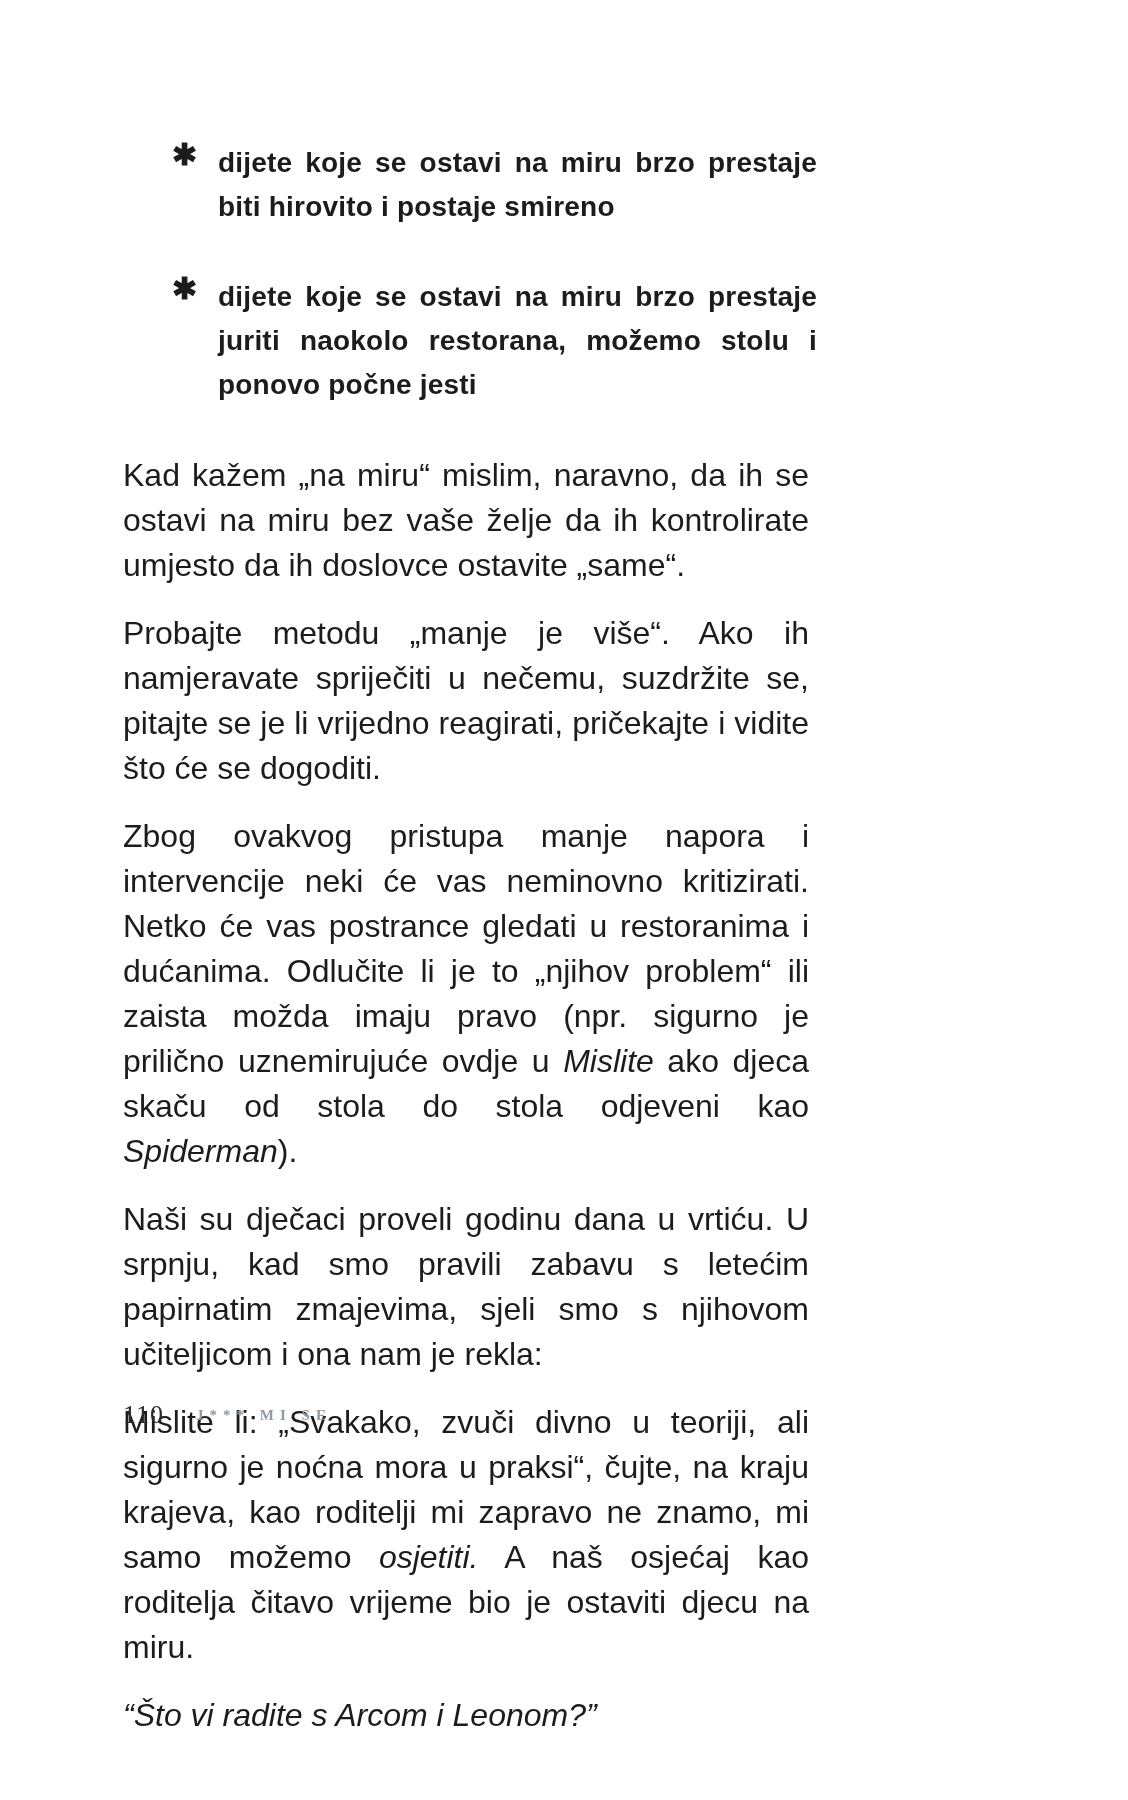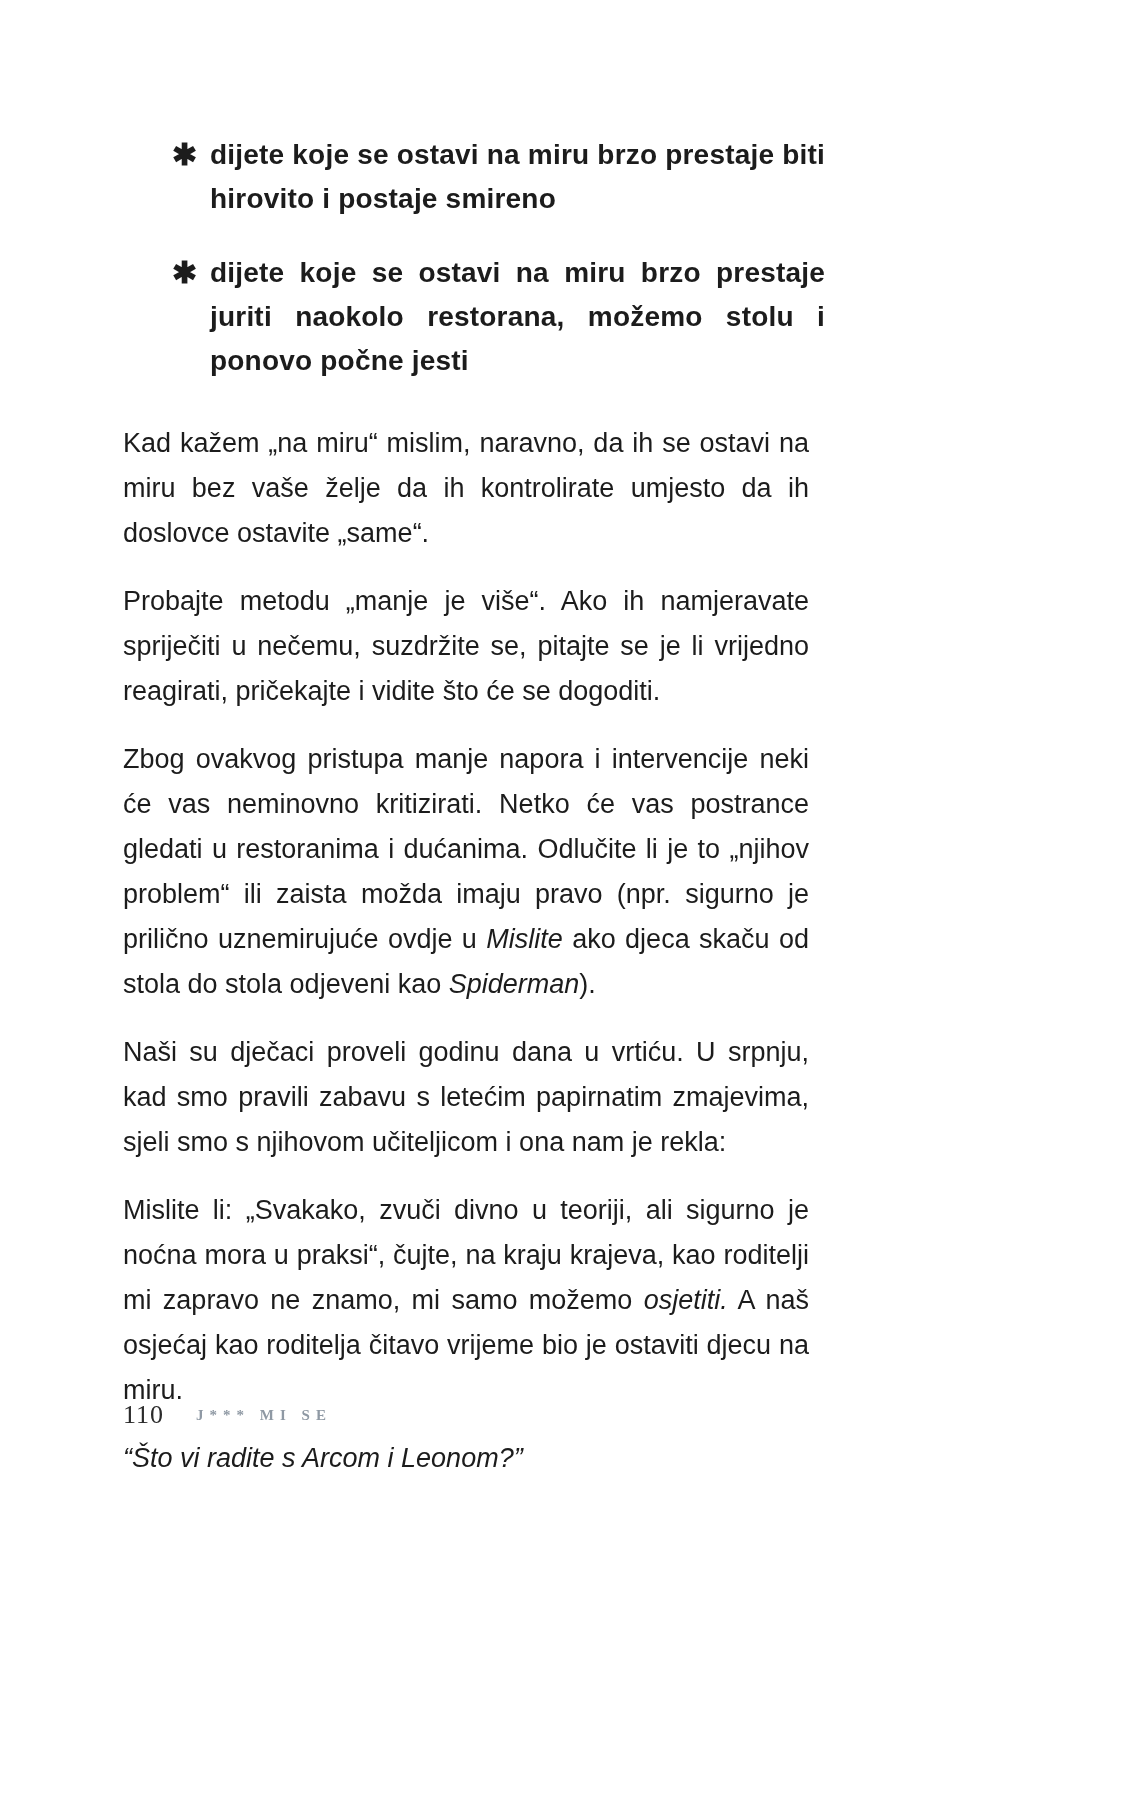--- a/index.html
+++ b/index.html
@@ -22,30 +22,30 @@
   }
   .bullet-marker {
     flex: 0 0 38px;
     width: 38px;
     font-size: 30px;
     line-height: 44px;
     font-weight: bold;
     color: #1c1c1c;
   }
   .bullet-text {
-    margin: 0;
+    margin: 8px;
     font-size: 28px;
     line-height: 44px;
     font-weight: bold;
     text-align: justify;
     letter-spacing: 0.2px;
   }
   .body-text p {
     margin: 0 16px 23px 0;
-    font-size: 27px;
+    font-size: 32px;
     line-height: 45px;
     text-align: justify;
   }
   .body-text p:last-child { text-align: left; font-style: italic; }
   .body-text em { font-style: italic; }
   .footer {
     position: absolute;
     left: 123px;
     top: 1400px;
     display: flex;

